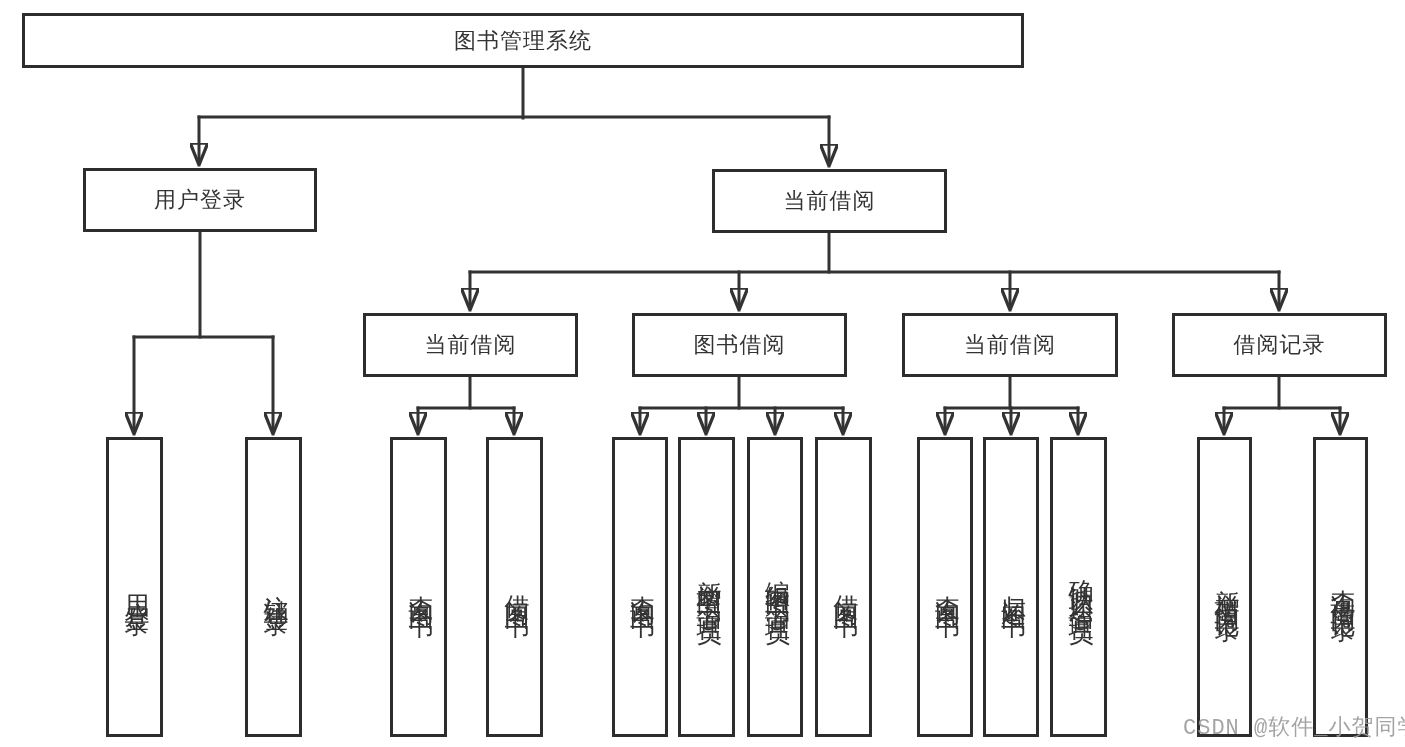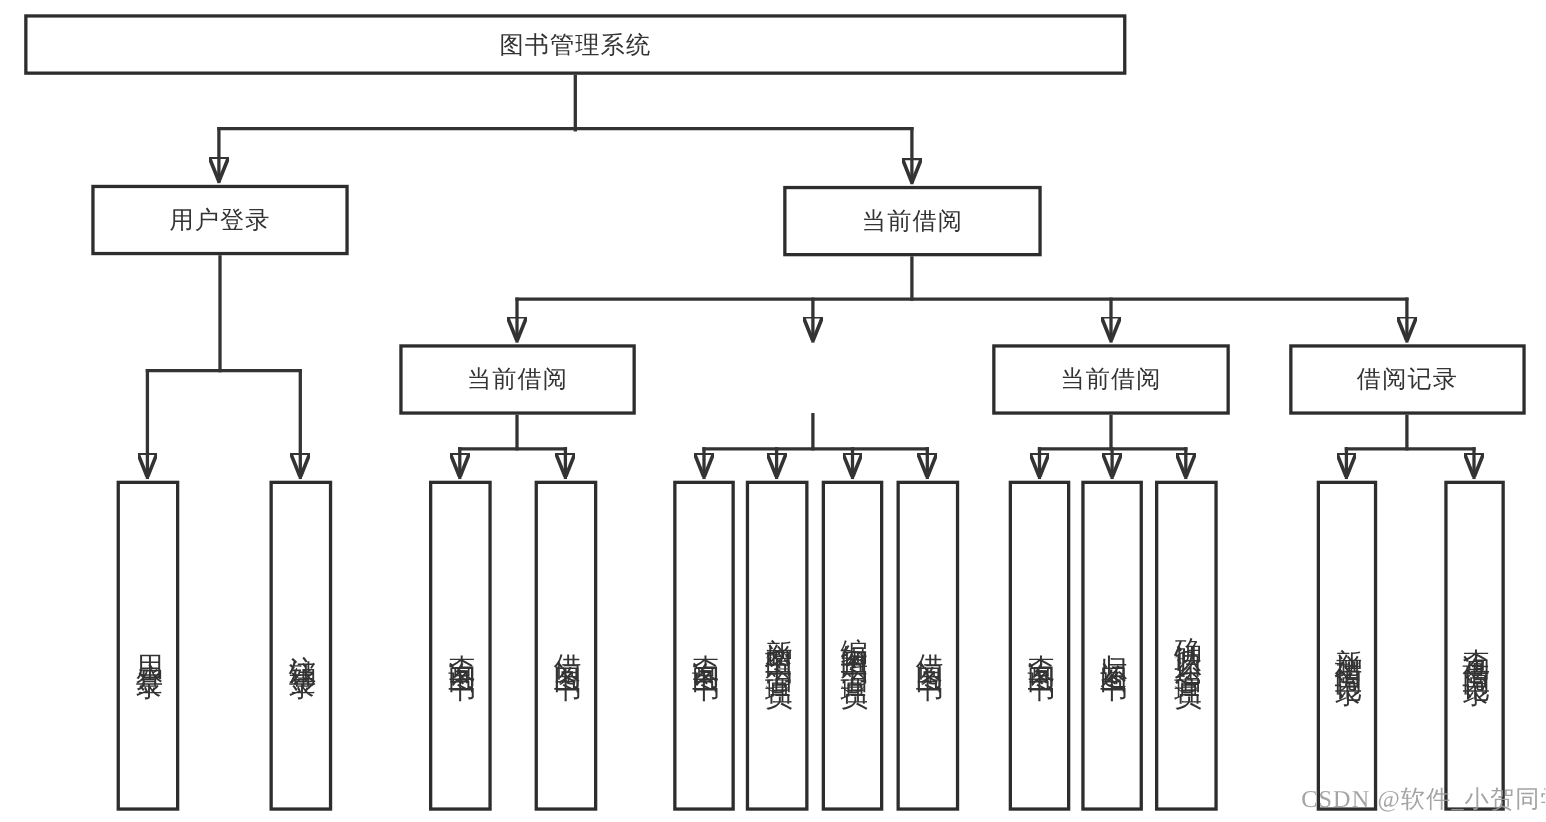--- a/index.html
+++ b/index.html
@@ -1,21 +1,21 @@
 <!DOCTYPE html>
 <html><head>
 <meta charset="utf-8">
 <style>
   html, body { margin: 0; padding: 0; background: #ffffff; }
   .canvas {
     position: relative;
     width: 1405px;
     height: 747px;
     background: #ffffff;
-    font-family: Liberation Serif, serif;
+    font-family: Liberation Mono, monospace;
     overflow: hidden;
   }
   svg.connectors {
     position: absolute;
     left: 0; top: 0;
     width: 1405px; height: 747px;
     z-index: 1;
   }
   svg.connectors path {
     fill: none;
@@ -110,20 +110,21 @@
     <path d="M1224 408 V434" marker-end="url(#arrow)"></path>
     <path d="M1340 408 V434" marker-end="url(#arrow)"></path>
   </svg>
 
   <div class="node hbox" style="left:22px; top:13px; width:1002px; height:55px;">图书管理系统</div>
 
   <div class="node hbox" style="left:83px; top:168px; width:234px; height:64px;">用户登录</div>
   <div class="node hbox" style="left:712px; top:169px; width:235px; height:64px;">当前借阅</div>
 
   <div class="node hbox" style="left:363px; top:313px; width:215px; height:64px;">当前借阅</div>
+  <div class="node hbox" style="left:632px; top:313px; width:215px; height:64px;">图书借阅</div>
   <div class="node hbox" style="left:1172px; top:313px; width:215px; height:64px;">借阅记录</div>
   <div class="node hbox" style="left:902px; top:313px; width:216px; height:64px;">当前借阅</div>
 
   <div class="node vbox" style="left:106px; top:437px; width:57px; height:300px;">用户登录</div>
   <div class="node vbox" style="left:245px; top:437px; width:57px; height:300px;">注销登录</div>
 
   <div class="node vbox" style="left:390px; top:437px; width:57px; height:300px;">查询图书</div>
   <div class="node vbox" style="left:486px; top:437px; width:57px; height:300px;">借阅图书</div>
 
   <div class="node vbox" style="left:612px; top:437px; width:56px; height:300px;">查询图书</div>

